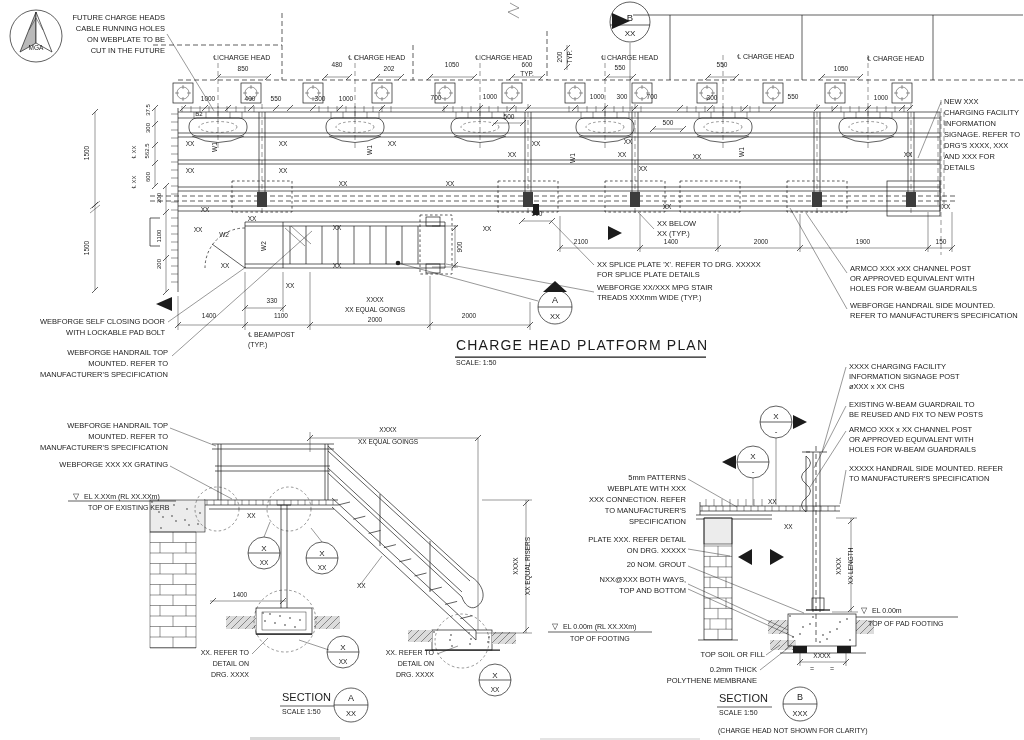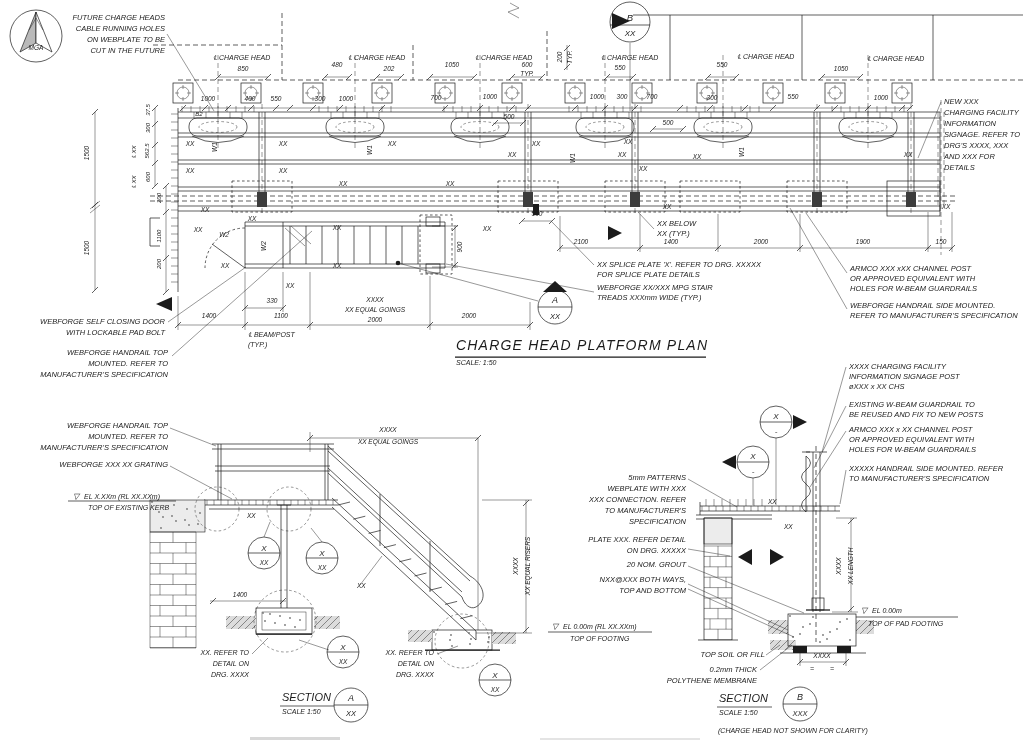--- a/index.html
+++ b/index.html
@@ -1,16 +1,16 @@
 <!DOCTYPE html>
 <html><head>
 <meta charset="utf-8">
 <style>
   html,body{margin:0;padding:0;background:#ffffff;}
-  .sheet{position:relative;width:1024px;height:740px;background:#ffffff;overflow:hidden;font-style:italic;}
+  .sheet{position:relative;width:1024px;height:740px;background:#ffffff;overflow:hidden;}
   svg{display:block;}
   svg text{font-family:"Liberation Sans", sans-serif;fill:#1b1b1b;}
   .ln{fill:none;stroke:#1b1b1b;stroke-width:.7;stroke-linecap:butt;}
   .th{stroke-width:1.25;}
   .thin{stroke-width:.45;}
   .ds{stroke-dasharray:5 3;}
   .ds2{stroke-dasharray:2.6 2.4;}
   .fil{fill:#1b1b1b;stroke:none;}
   .gry{fill:#dcdcdc;stroke:none;}
   .cel{fill:#ececec;stroke:#1b1b1b;stroke-width:.6;}

